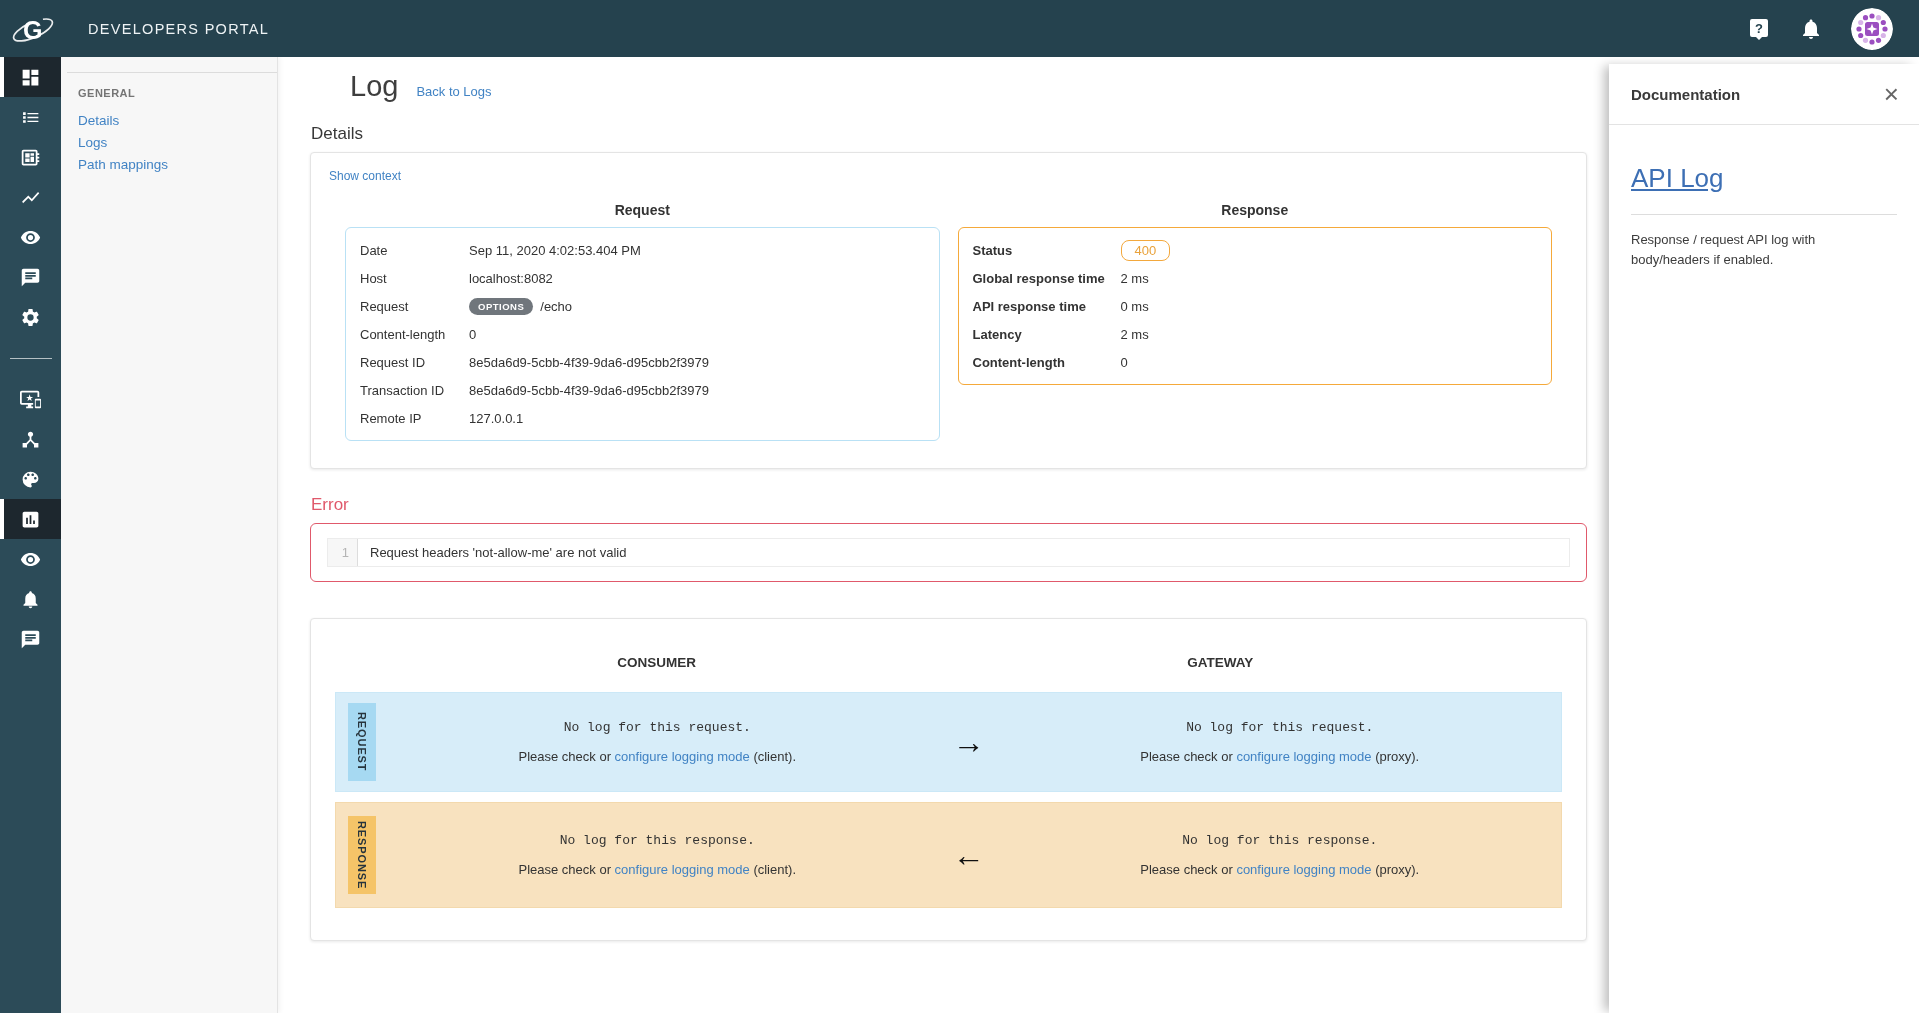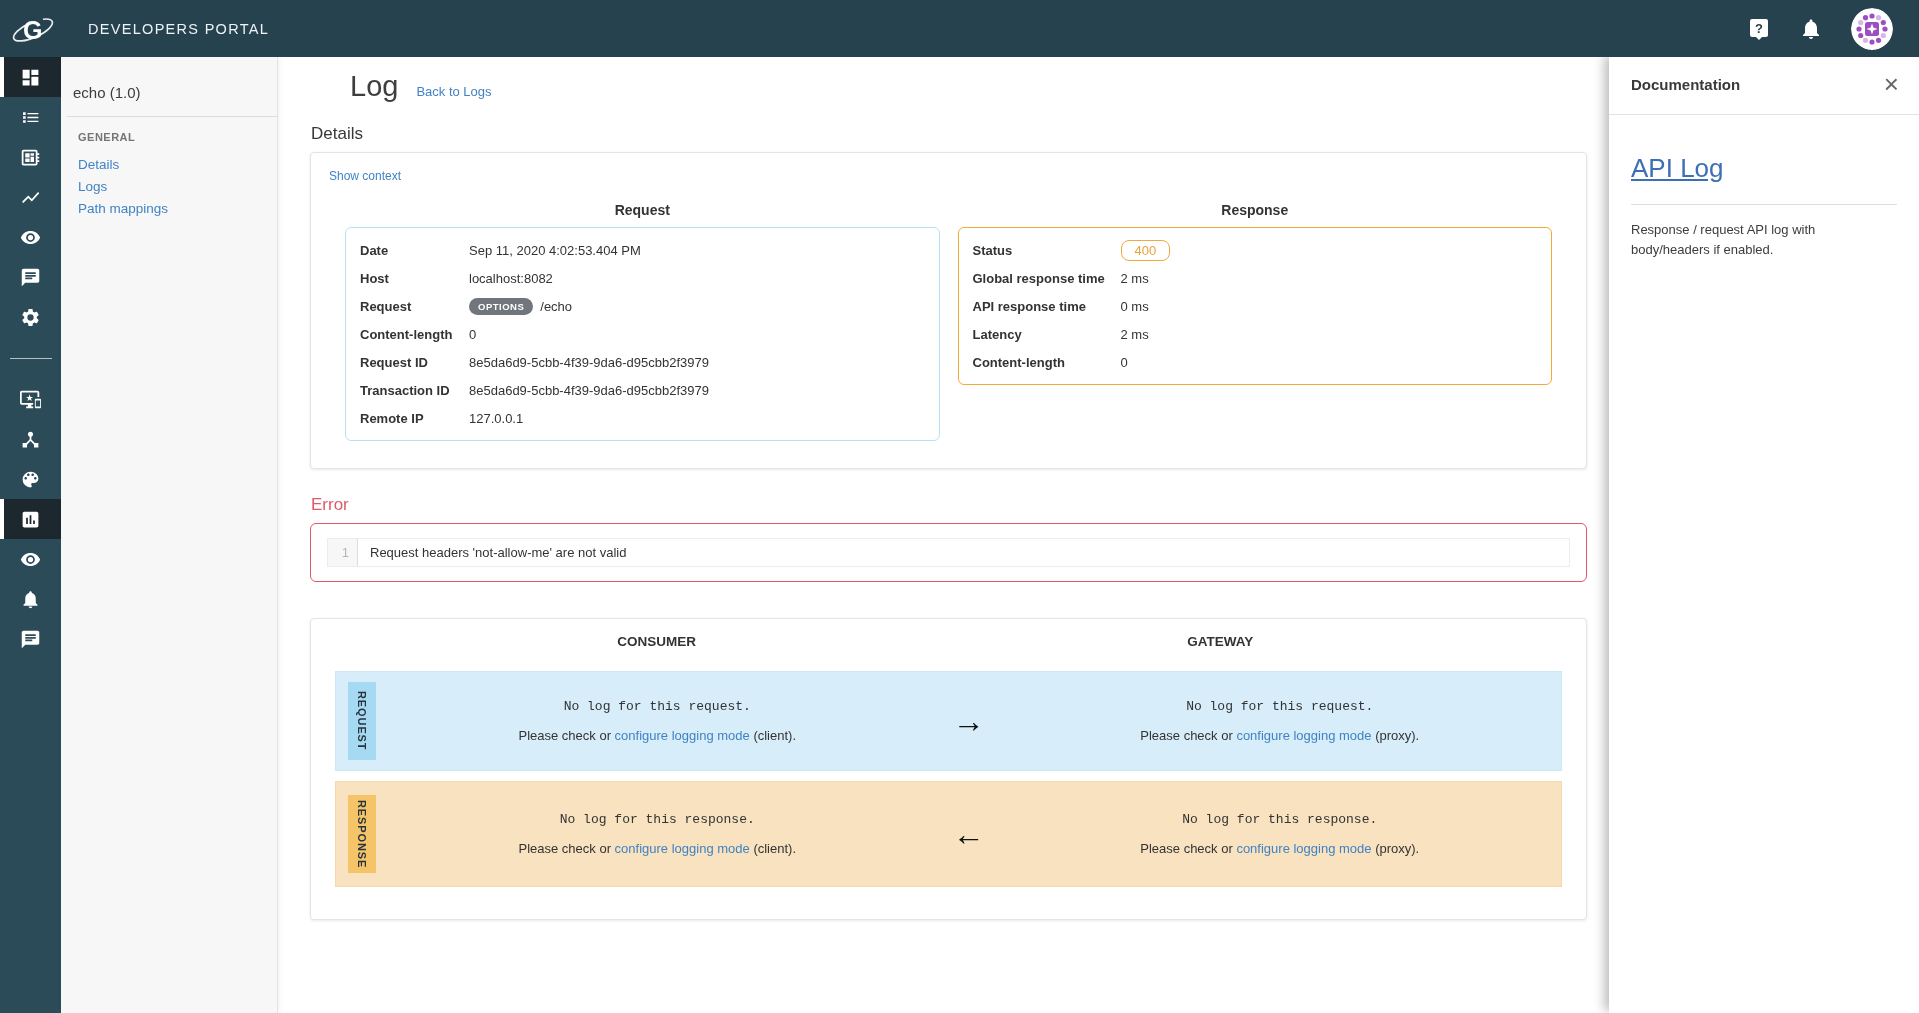--- a/index.html
+++ b/index.html
@@ -58,40 +58,40 @@
   .card { background:#fff; border:1px solid #e4e4e4; border-radius:4px; box-shadow:0 1px 3px rgba(0,0,0,0.09); }
   .details-card { padding:12px 0 27px; }
   .show-context { display:inline-block; margin:4px 0 0 18px; font-size:12px; }
   .columns { display:flex; gap:18px; padding:0 34px; margin-top:4px; align-items:flex-start; }
   .col { flex:1; min-width:0; }
   .col-heading { text-align:center; font-size:14px; font-weight:bold; color:#333; margin:14px 0 9px; }
   .kv-table { border-radius:6px; padding:8px 0; }
   .kv-table.blue { border:1px solid #b9e1f5; }
   .kv-table.orange { border:1px solid #f5a93a; }
   .kv-row { display:flex; align-items:center; padding:0 14px; min-height:28px; font-size:13px; color:#333; }
-  .kv-table.blue .kv-label { flex:0 0 109px; font-weight:bold; }
+  .kv-table.blue .kv-label { flex:0 0 109px; font-weight:normal; }
   .kv-table.orange .kv-label { flex:0 0 148px; font-weight:bold; }
   .kv-value { white-space:nowrap; overflow:hidden; text-overflow:ellipsis; }
   .method-badge {
     display:inline-block; background:#70767c; color:#fff; font-size:9.5px; font-weight:bold;
     letter-spacing:0.5px; border-radius:10px; padding:3px 9px; margin-right:7px; vertical-align:1px;
   }
   .status-badge {
     display:inline-block; border:1px solid #f3a83d; color:#e9a23b; font-size:13px;
     border-radius:8px; padding:2px 13px; background:#fff;
   }
 
   .error-card { border:1px solid #e0596b; border-radius:6px; padding:14px 16px; margin-top:3px;
     background:#fff; box-shadow:none; }
   .code-row { display:flex; border:1px solid #ececec; font-size:13px; align-items:stretch; }
   .code-gutter { flex:0 0 30px; background:#f7f7f7; border-right:1px solid #ddd;
     color:#b5b5b5; text-align:right; padding:6px 8px 6px 0; }
   .code-text { padding:6px 0 6px 12px; color:#333; }
 
-  .flow-card { margin-top:36px; padding:15px 24px 32px; }
+  .flow-card { margin-top:36px; padding:36px 24px 32px; }
   .flow-headers { display:flex; margin-bottom:22px; font-size:13.5px; font-weight:bold; color:#333; }
   .flow-spacer { flex:0 0 40px; }
   .flow-cell { flex:1; text-align:center; min-width:0; }
   .arrow-cell { flex:0 0 60px; text-align:center; }
   .gw-heading { position:relative; left:-60px; }
   .flow-row { display:flex; align-items:center; }
   .flow-row.request  { background:#d7edf9; border:1px solid #cbe8f7; height:100px; }
   .flow-row.response { background:#f8e2bf; border:1px solid #f3d9ad; height:106px; margin-top:10px; }
   .flow-label-wrap { flex:0 0 40px; display:flex; justify-content:flex-end; }
   .flow-label {
@@ -99,21 +99,21 @@
     font-size:11px; font-weight:bold; letter-spacing:0.9px; color:#27343c;
   }
   .request .flow-label { background:#a6d9f2; }
   .response .flow-label { background:#f5c468; }
   .flow-text { font-size:13px; color:#333; }
   .flow-text .line1 { margin-bottom:14px;font-family:Liberation Mono, monospace; }
   .flow-arrow { font-size:32px; color:#101010; line-height:1; }
 
   
   .docpanel {
-    position:absolute; right:0; top:54px; width:310px; bottom:0; background:#fff;
+    position:absolute; right:0; top:64px; width:310px; bottom:0; background:#fff;
     box-shadow:-7px 0 10px -2px rgba(0,0,0,0.25); z-index:25;
   }
   .docpanel-header { height:61px; display:flex; align-items:center; justify-content:space-between;
     padding:0 20px 0 22px; border-bottom:1px solid #e3e3e3; }
   .docpanel-title { font-size:15px; font-weight:bold; color:#3a3a3a; }
   .close-btn { font-size:26px; color:#666; font-weight:300; cursor:pointer; line-height:20px; }
   .docpanel-body { padding:26px 22px; }
   .doc-heading { font-size:26px; font-weight:400; color:#3d6fb4; margin:12px 0 20px;text-decoration:underline; }
   .doc-hr { border:none; border-top:1px solid #ddd; margin:0 0 15px; }
   .doc-text { font-size:13px; color:#3c3c3c; line-height:1.55; margin:0; }
@@ -225,21 +225,20 @@
       </svg>
   </div>
   <div class="rail-item">
     <svg viewBox="0 0 24 24">
         <path d="M20 2H4c-1.1 0-2 .9-2 2v18l4-4h14c1.1 0 2-.9 2-2V4c0-1.1-.9-2-2-2zM6 9h12v2H6zm8 5H6v-2h8zm4-6H6V6h12z"></path>
       </svg>
   </div>
 </nav>
 
 <aside class="sidebar">
-  <div class="api-name">echo (1.0)</div>
   <div class="sidebar-divider"></div>
   <div class="menu">
     <div class="menu-section">GENERAL</div>
     <a class="menu-link">Details</a>
     <a class="menu-link">Logs</a>
     <a class="menu-link">Path mappings</a>
   </div>
 </aside>
 
 <main class="main">

